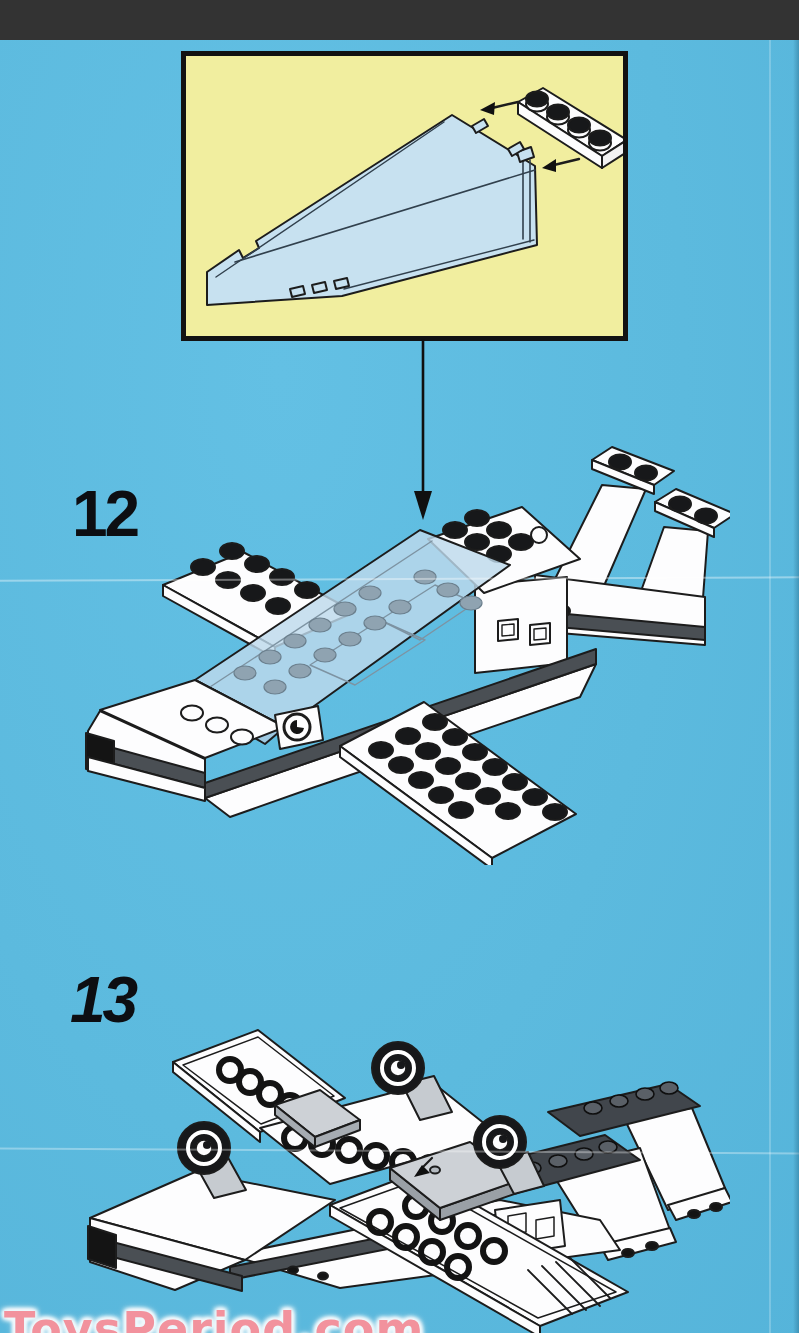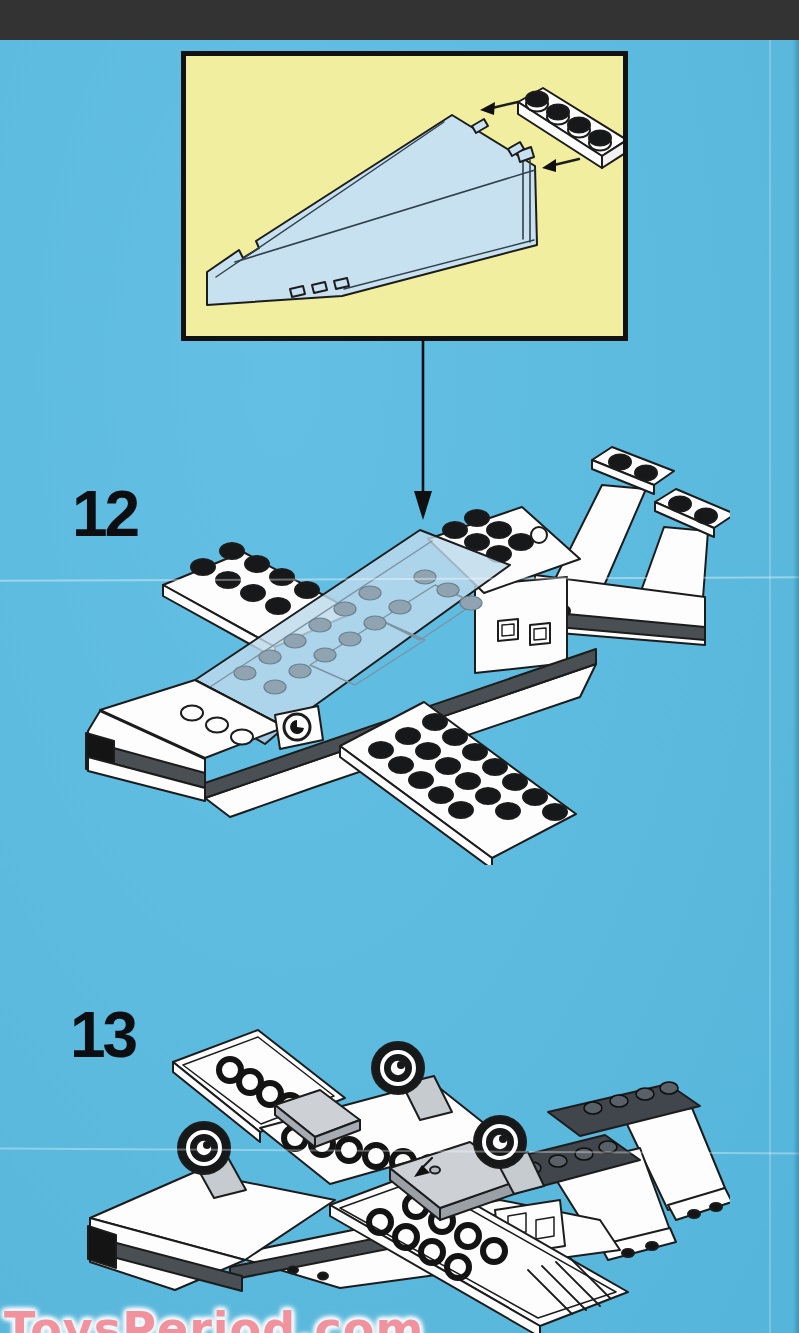--- a/index.html
+++ b/index.html
@@ -21,21 +21,21 @@
   
   .step-num{
     font-family:"Liberation Sans", sans-serif;
     font-weight:700;
     font-size:64px;
     letter-spacing:-3px;
     color:#0d0e12;
     line-height:1;
   }
   #step12{left:72px;top:442px;}
-  #step13{left:70px;top:963px;}
+  #step13{left:70px;top:928px;font-style:italic;}
   
   #watermark{
     left:4px;top:1262px;
     font-family:"DejaVu Sans", "Liberation Sans", sans-serif;
     font-weight:700;
     font-size:46px;
     letter-spacing:1px;
     color:#f2929d;
     text-shadow:
       0 0 3px #e8f6fb, 0 0 6px #e8f6fb, 0 0 10px rgba(255,255,255,.95),

